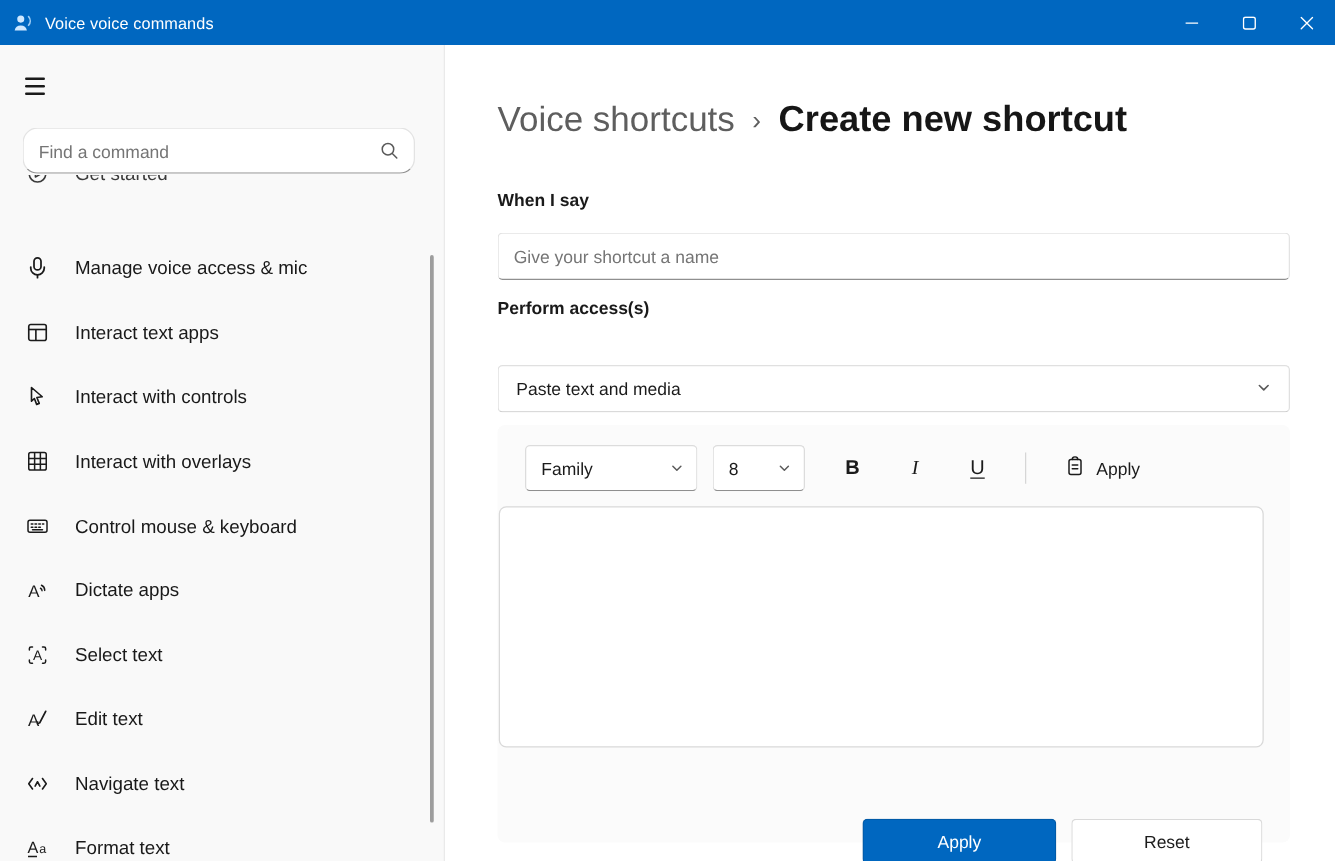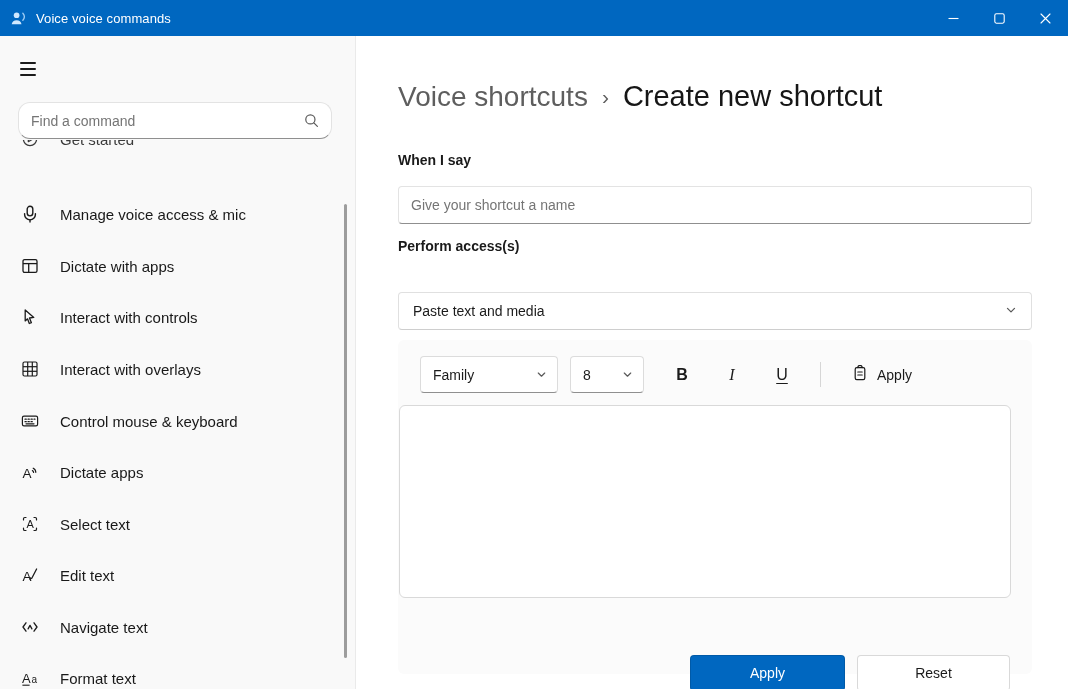--- a/index.html
+++ b/index.html
@@ -33,21 +33,21 @@
   .nav-icon svg { display:block; }
 
   .scroll-thumb { position:absolute; left:344px; top:168px; width:3px; height:454px; background:#9d9d9d; border-radius:2px; }
 
   
   .main { position:absolute; top:36px; left:356px; width:712px; height:468px; background:#fff; }
 
   .breadcrumb { position:absolute; left:42px; top:44px; display:flex; align-items:baseline; gap:14px; white-space:nowrap; }
   .crumb-parent { font-size:28px; color:#5e5e5e; }
   .crumb-sep { font-size:21px; color:#5e5e5e; position:relative; top:-2px; }
-  .crumb-current { font-size:29px; font-weight:400; color:#161616; }
+  .crumb-current { font-size:29px; font-weight:700; color:#161616; }
 
   .field-label { position:absolute; left:42px; font-size:14px; font-weight:700; color:#1a1a1a; }
   .label-when { top:116px; }
   .label-perform { top:202px; }
 
   .text-input { position:absolute; left:42px; top:150px; width:634px; height:38px; background:#fff; border:1px solid #e3e3e3; border-bottom-color:#8f8f8f; border-radius:4px; padding:0 12px; font-size:14px; color:#1b1b1b; font-family:inherit; outline:none; }
   .text-input::placeholder { color:#757575; }
 
   .combo { position:absolute; left:42px; top:256px; width:634px; height:38px; background:#fff; border:1px solid #e0e0e0; border-bottom-color:#cecece; border-radius:4px; display:flex; align-items:center; justify-content:space-between; padding:0 14px; font-size:14px; color:#1b1b1b; }
 
@@ -148,21 +148,21 @@
     </div>
 
     <div class="nav-item" style="top:206px">
       <span class="nav-icon">
         <svg width="20" height="20" viewBox="0 0 20 20" fill="none" stroke="#1b1b1b" stroke-width="1.3">
           <rect x="3" y="3.6" width="14" height="12.8" rx="1.6"></rect>
           <line x1="3" y1="7.6" x2="17" y2="7.6"></line>
           <line x1="8.7" y1="7.6" x2="8.7" y2="16.4"></line>
         </svg>
       </span>
-      <span>Dictate with apps</span>
+      <span>Interact text apps</span>
     </div>
 
     <div class="nav-item" style="top:257px">
       <span class="nav-icon">
         <svg width="20" height="20" viewBox="0 0 20 20" fill="none" stroke="#1b1b1b" stroke-width="1.3" stroke-linejoin="round">
           <path d="M5.2 3 L13.8 10.4 L9.5 11 L11.4 15.7 L9.3 16.5 L7.5 11.8 L5.2 13.9 Z"></path>
         </svg>
       </span>
       <span>Interact with controls</span>
     </div>

